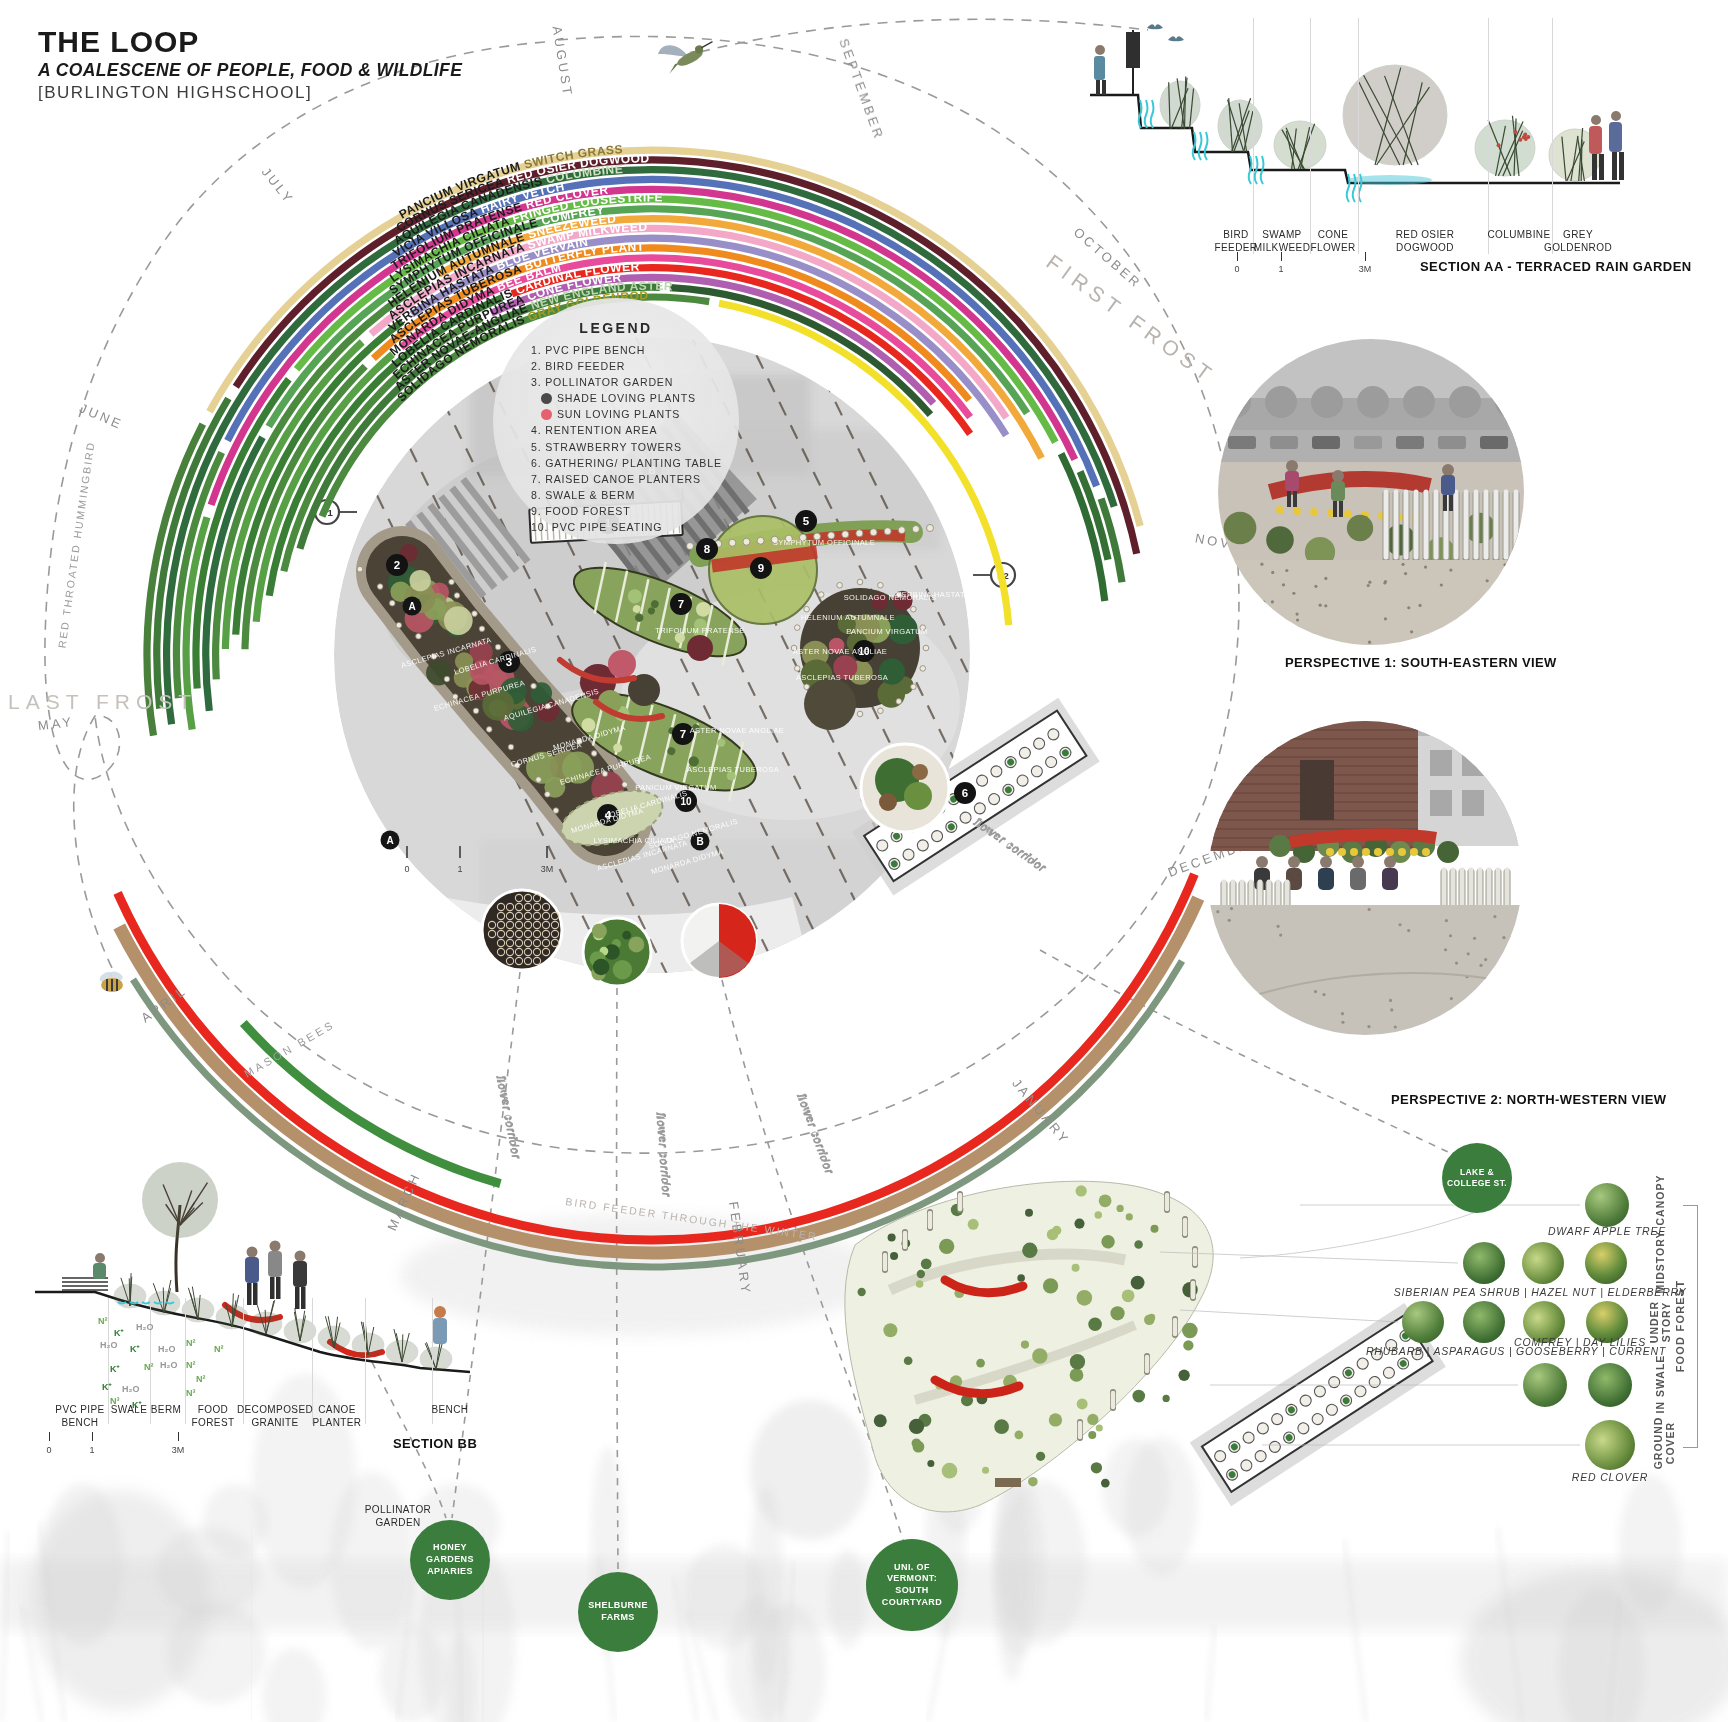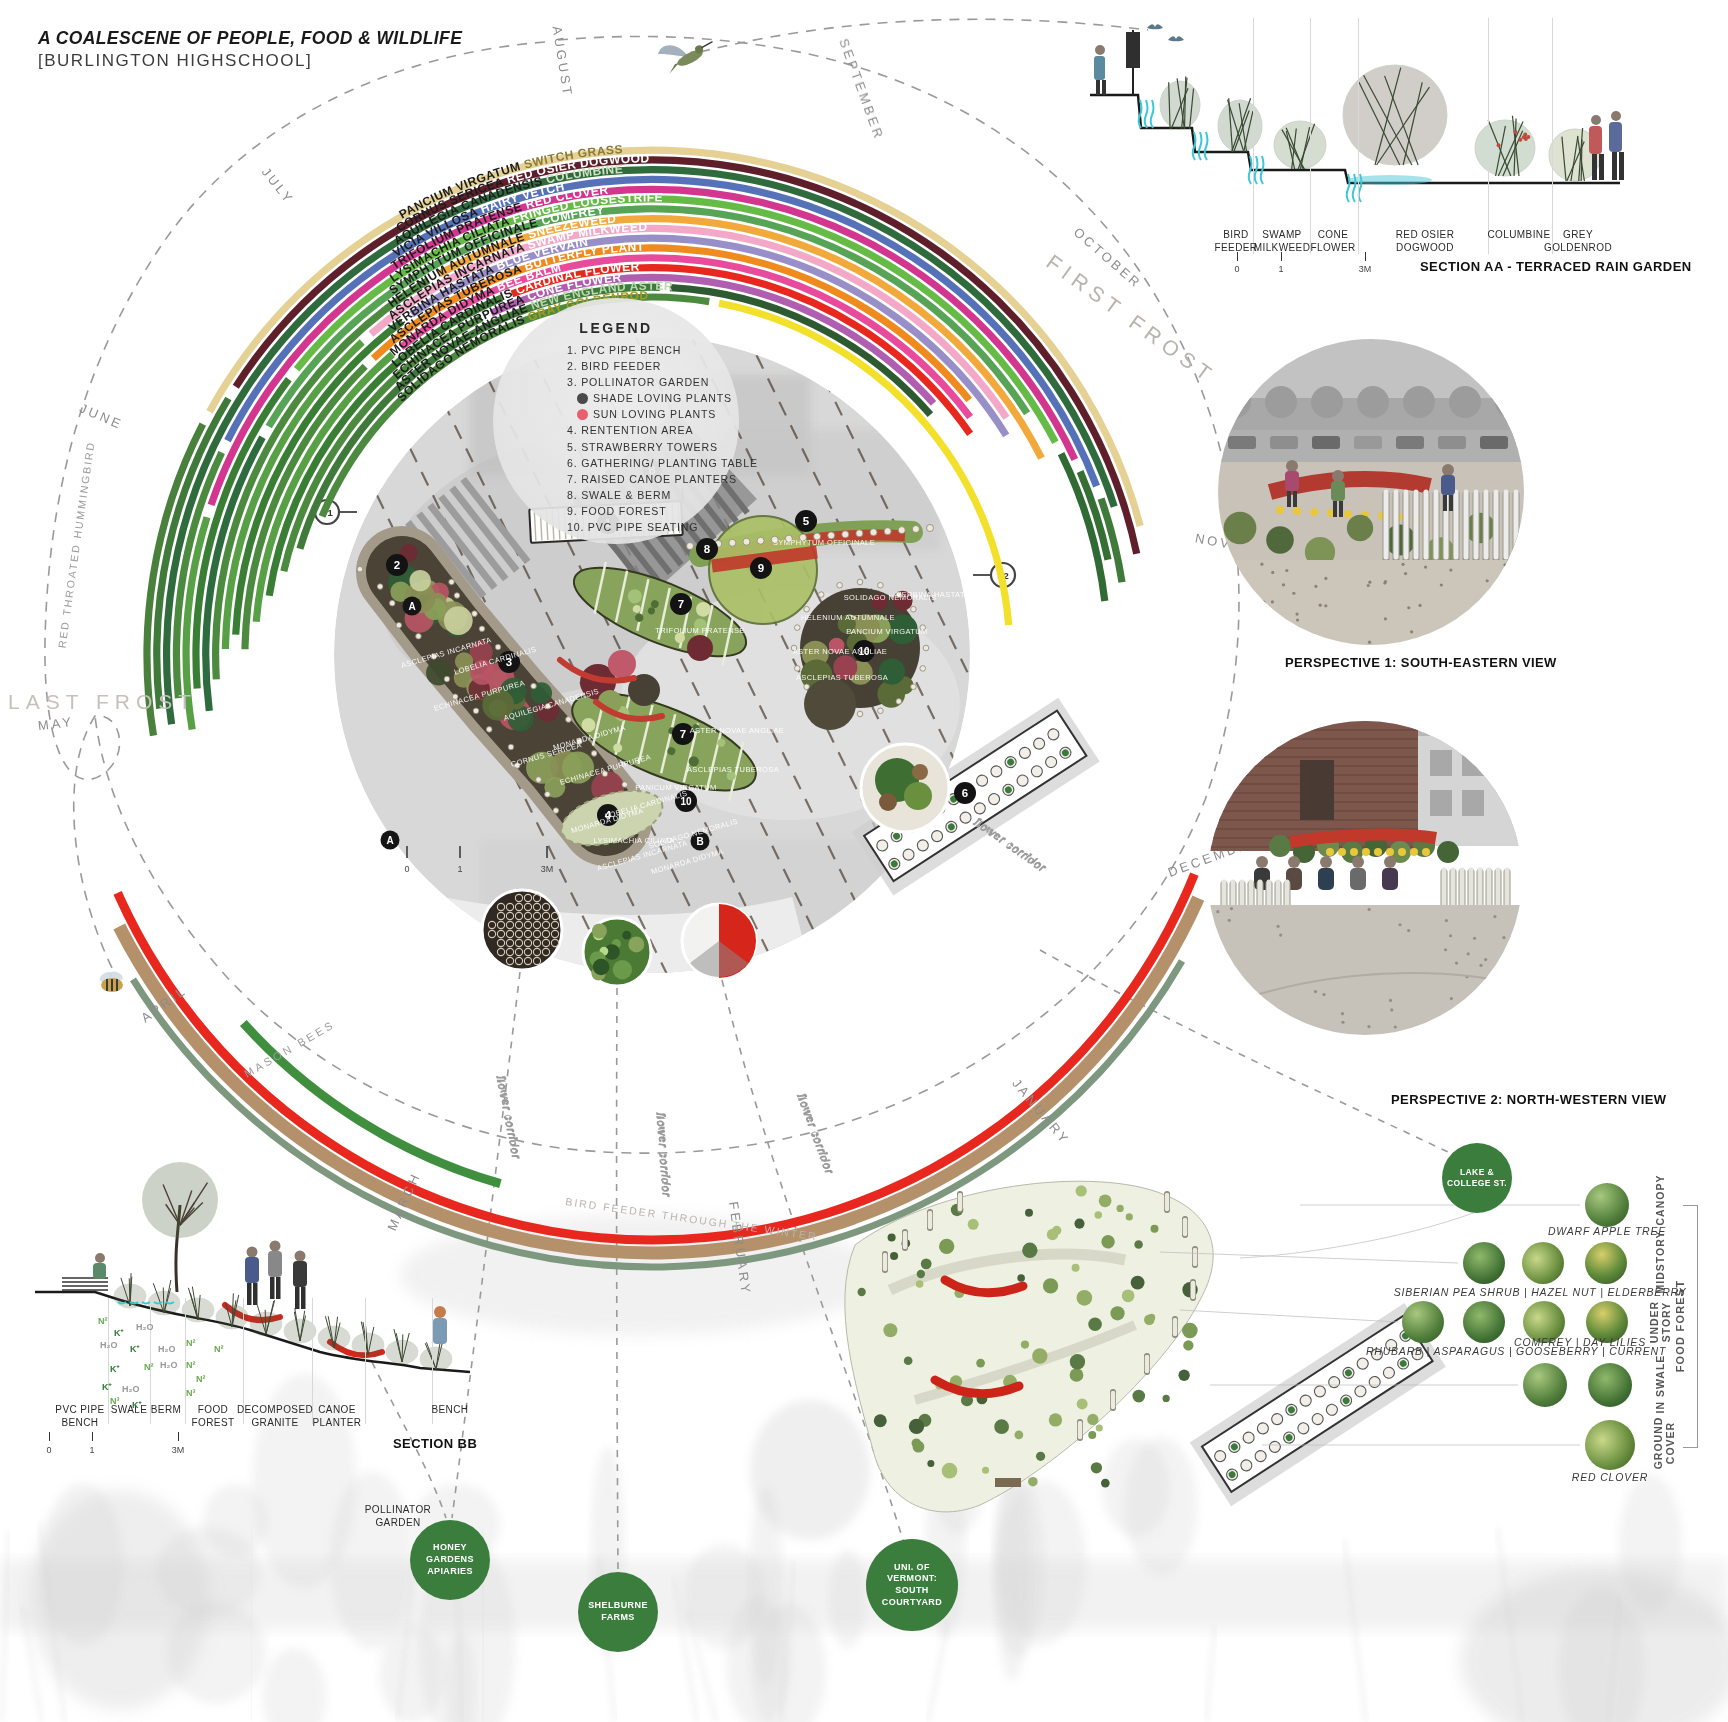--- a/index.html
+++ b/index.html
@@ -13,21 +13,21 @@
   #sub-title{font-size:17.5px;font-weight:bold;font-style:italic;letter-spacing:.4px;margin-top:2px;}
   #location{font-size:17px;font-weight:400;color:#3c3c3c;letter-spacing:1.5px;margin-top:2px;}
   #intro{left:38px;top:118px;width:475px;font-size:13.5px;line-height:1.5;color:#222;}
   #intro .em{font-size:19px;font-style:italic;font-weight:300;letter-spacing:2px;color:#333;}
   
   #legend{left:493px;top:298px;width:246px;height:246px;border-radius:50%;
     background:radial-gradient(circle at 50% 40%, rgba(238,238,238,.95), rgba(224,224,224,.92));
     z-index:2;position:absolute;}
   #legend h3{margin:22px 0 6px 0;text-align:center;font-size:14px;letter-spacing:2.5px;font-weight:bold;color:#2a2a2a;}
   #legend ul{list-style:none;margin:0;padding:0 0 0 38px;}
-  #legend li{font-size:10.6px;letter-spacing:.8px;color:#333;line-height:1.52;white-space:nowrap;margin-left:36px;}
+  #legend li{font-size:10.6px;letter-spacing:.8px;color:#333;line-height:1.52;white-space:nowrap;}
   #legend li .dot{display:inline-block;width:11px;height:11px;border-radius:50%;margin:0 5px -2px 10px;}
   
   #first-frost{left:1056px;top:250px;font-size:21px;letter-spacing:6px;color:#b8b3ae;transform:rotate(36deg);transform-origin:left top;white-space:nowrap;}
   #last-frost{left:8px;top:690px;font-size:21px;letter-spacing:6px;color:#c6c1bb;white-space:nowrap;}
   
   .aa-label,.bb-label{white-space:pre-line;text-align:center;font-size:10px;letter-spacing:.4px;color:#2a2a2a;line-height:1.25;}
   .vline{position:absolute;width:1px;background:#d8d8d8;z-index:2;}
   .tick{position:absolute;width:1px;height:9px;background:#333;z-index:3;}
   .scale-num{position:absolute;font-size:9px;color:#444;transform:translateX(-50%);z-index:3;}
   .caption{font-weight:bold;font-size:13px;letter-spacing:.4px;white-space:nowrap;color:#111;}
@@ -1299,20 +1299,21 @@
         <path d="M 1300 1205 L 1580 1205"></path>
         <path d="M 1160 1252 L 1458 1263"></path>
         <path d="M 1180 1310 L 1398 1322"></path>
         <path d="M 1210 1385 L 1518 1385"></path>
         <path d="M 1262 1445 L 1580 1445"></path>
         <path d="M 1476 1212 C 1400 1240 1300 1255 1240 1258"></path>
       </g>
     </svg>
 
   <div class="txt" id="title-block">
+    <div id="main-title">THE LOOP</div>
     <div id="sub-title">A COALESCENE OF PEOPLE, FOOD &amp; WILDLIFE</div>
     <div id="location">[BURLINGTON HIGHSCHOOL]</div>
   </div>
 
   <div id="legend">
     <h3>LEGEND</h3>
     <ul id="legend-list">
         <li>1. PVC PIPE BENCH</li>
         <li>2. BIRD FEEDER</li>
         <li>3. POLLINATOR GARDEN</li>

